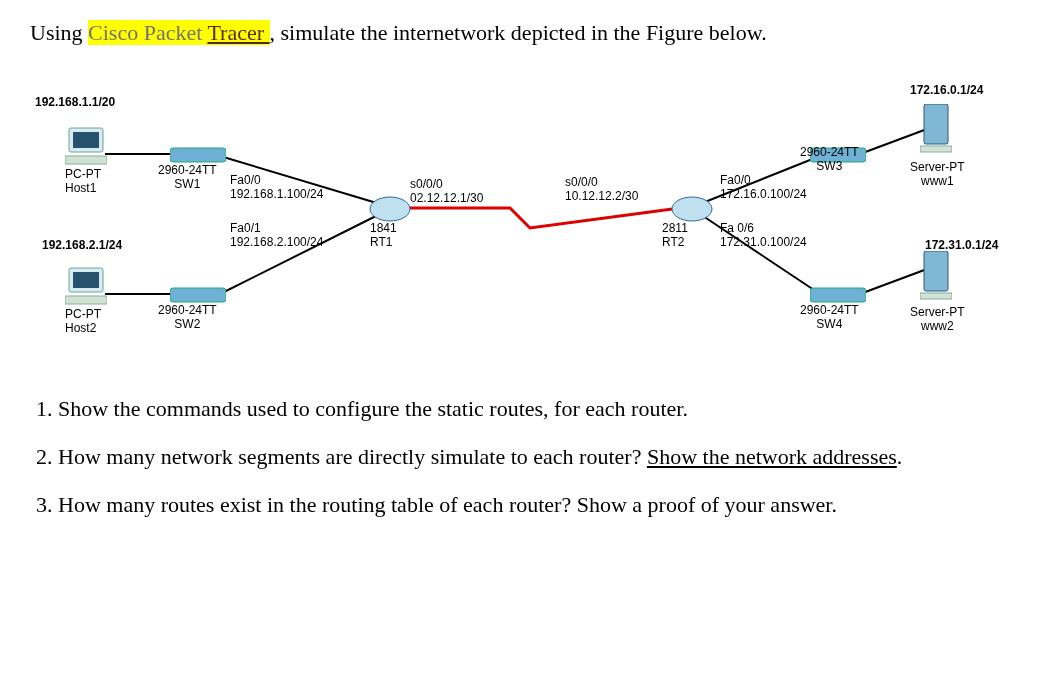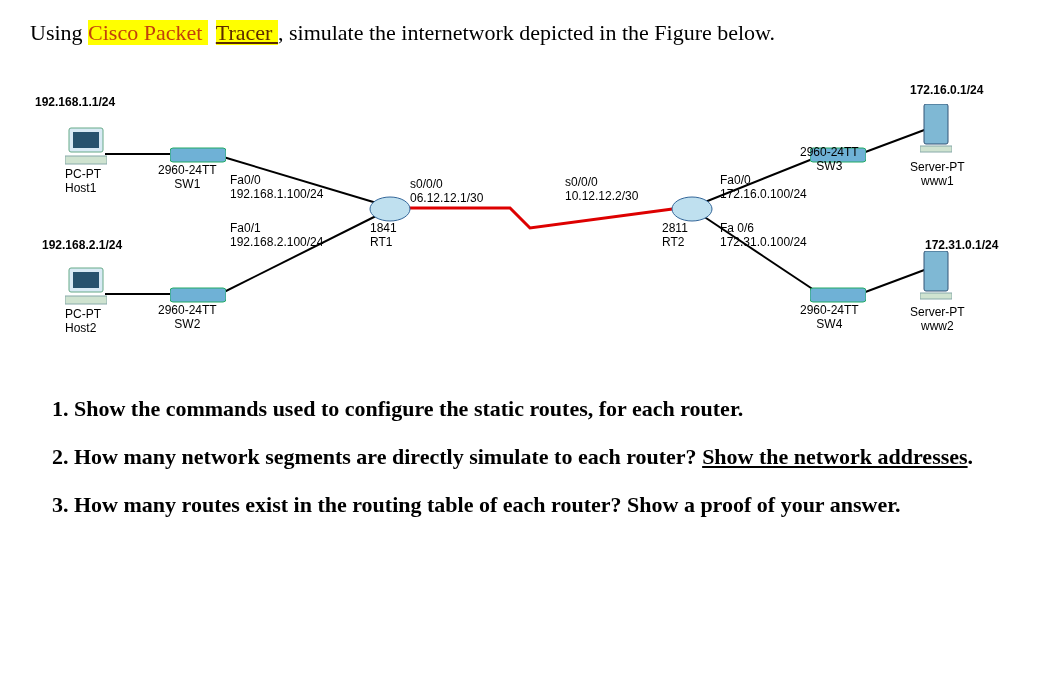--- a/index.html
+++ b/index.html
@@ -9,41 +9,41 @@
     font-size: 22px;
     color: #000;
     background: #fff;
     width: 1059px;
     height: 678px;
     box-sizing: border-box;
   }
   .intro-line { margin-bottom: 10px; }
   .highlight {
     background: #ffff00;
-    color: #c2410c;
+    color: #737373;
   }
   .underline { text-decoration: underline; }
-  .tracer { color: #5b2b00; margin-left: 8px; }
+  .tracer { color: #5b2b00; }
   .diagram {
     position: relative;
     width: 1000px;
     height: 280px;
     font-family: Tahoma, Arial, sans-serif;
     font-size: 12px;
     color: #000;
   }
   .lbl { position: absolute; white-space: nowrap; line-height: 1.15; }
   .bold { font-weight: bold; text-align: right; }
   svg.net { position: absolute; top: 0; left: 0; }
   .questions {
     margin-top: 60px;
     font-family: "Times New Roman", serif;
     font-size: 22px;
   }
-  .questions ol { padding-left: 28px; margin: 16px; font-weight: bold; }
+  .questions ol { padding-left: 28px; margin: 0; }
   .questions li { margin-bottom: 22px; text-align: justify; }
   .q-underline { text-decoration: underline; }
   
   .pc, .switch, .router, .server { position: absolute; }
   .pc svg, .switch svg, .router svg, .server svg { display: block; }
 </style>
 </head>
 <body>
 
 <div class="intro-line">
@@ -66,21 +66,21 @@
 
     <line x1="670" y1="148" x2="790" y2="100" stroke="#000" stroke-width="2"></line>
 
     <line x1="830" y1="98" x2="905" y2="70" stroke="#000" stroke-width="2"></line>
 
     <line x1="670" y1="158" x2="790" y2="238" stroke="#000" stroke-width="2"></line>
 
     <line x1="830" y1="238" x2="905" y2="210" stroke="#000" stroke-width="2"></line>
   </svg>
 
-  <div class="lbl bold" style="left:5px;top:40px">192.168.1.1/24</div>
+  <div class="lbl bold" style="left:5px;top:40px">192.168.1.1/20</div>
 
   <div class="lbl bold" style="left:880px;top:28px">172.16.0.1/24</div>
 
   <div class="lbl bold" style="left:12px;top:183px">192.168.2.1/24</div>
 
   <div class="lbl bold" style="left:895px;top:183px">172.31.0.1/24</div>
 
   <div class="pc" style="left:35px;top:70px">
     <svg width="42" height="40">
         <rect x="4" y="2" width="34" height="24" rx="2" fill="#d9eaf5" stroke="#6a8"></rect>
@@ -118,21 +118,21 @@
         <ellipse cx="22" cy="15" rx="20" ry="12" fill="#bfe0ef" stroke="#369"></ellipse>
       </svg>
   </div>
   <div class="lbl" style="left:340px;top:166px;">
     <span>1841</span><br>
     <span>RT1</span>
   </div>
 
   <div class="lbl" style="left:380px;top:122px">
     <span>s0/0/0</span><br>
-    <span>06.12.12.1/30</span>
+    <span>02.12.12.1/30</span>
   </div>
 
   <div class="lbl" style="left:535px;top:120px">
     <span>s0/0/0</span><br>
     <span>10.12.12.2/30</span>
   </div>
 
   <div class="router" style="left:640px;top:138px">
     <svg width="44" height="30">
         <ellipse cx="22" cy="15" rx="20" ry="12" fill="#bfe0ef" stroke="#369"></ellipse>

